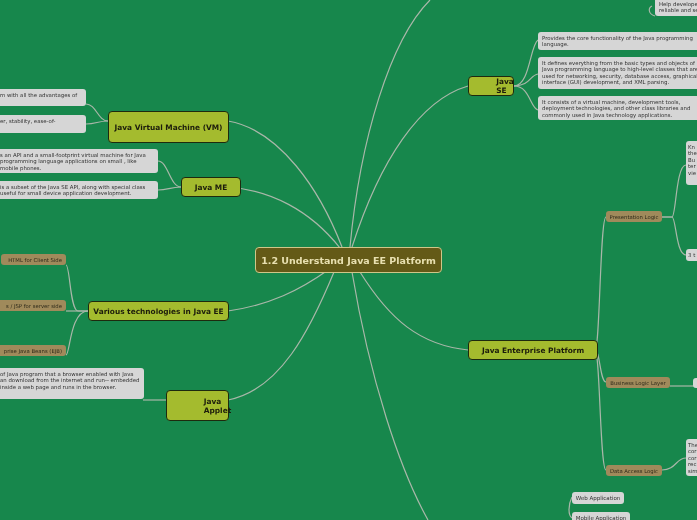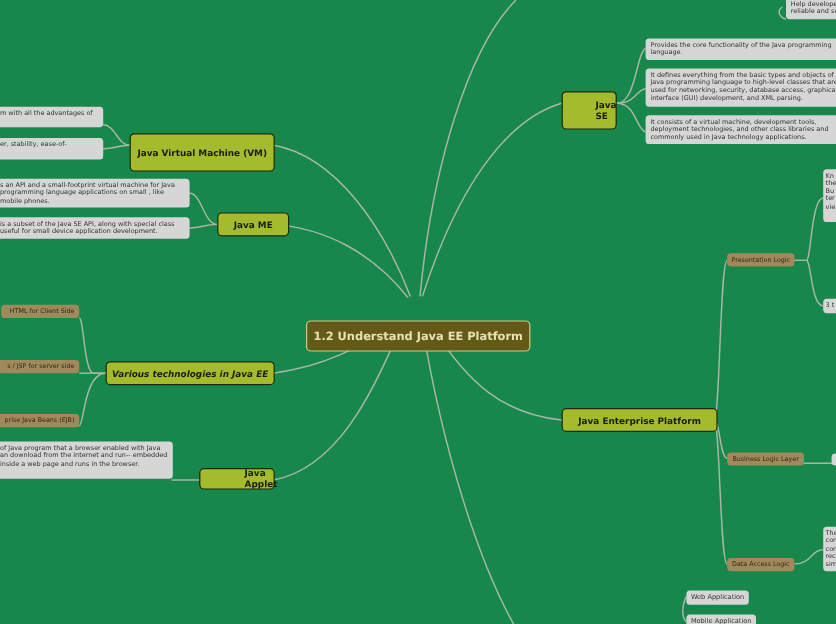--- a/index.html
+++ b/index.html
@@ -74,21 +74,21 @@
     <path d="M662 217 L 672 217 C 676 217, 676 255, 686 255"></path>
 
     <path d="M670 386 L 694 386"></path>
 
     <path d="M662 470 C 676 470, 676 458, 686 458"></path>
 
     <path d="M572 497 C 568 505, 568 515, 572 518"></path>
   </g>
 </svg>
 
-<div class="node root" style="left:255px; top:247px; width:187px; height:26px;margin-top:20px;">
+<div class="node root" style="left:255px; top:247px; width:187px; height:26px;">
   <span>1.2 Understand Java EE Platform</span>
 </div>
 
 <div class="node main" style="left:108px; top:111px; width:121px; height:32px;">
   <span>Java Virtual Machine (VM)</span>
 </div>
 <div class="node leaf" style="left:-4px; top:89px; width:90px; height:17px;">
   <span>m with all the advantages of</span>
 </div>
 <div class="node leaf" style="left:-4px; top:115px; width:90px; height:18px;">
@@ -98,45 +98,45 @@
 <div class="node main" style="left:181px; top:177px; width:60px; height:20px;">
   <span>Java ME</span>
 </div>
 <div class="node leaf" style="left:-4px; top:149px; width:162px; height:24px;">
   <span>s an API and a small-footprint virtual machine for Java programming language applications on small , like mobile phones.</span>
 </div>
 <div class="node leaf" style="left:-4px; top:181px; width:162px; height:18px;">
   <span>is a subset of the Java SE API, along with special class useful for small device application development.</span>
 </div>
 
-<div class="node main" style="left:88px; top:301px; width:141px; height:20px;font-style:italic;">
+<div class="node main" style="left:88px; top:301px; width:141px; height:20px;">
   <span>Various technologies in Java EE</span>
 </div>
 <div class="node tag alignr" style="left:1px; top:254px; width:65px; height:11px;">
   <span>HTML for Client Side</span>
 </div>
 <div class="node tag alignr" style="left:-4px; top:300px; width:70px; height:11px;">
   <span>s / JSP for server side</span>
 </div>
 <div class="node tag alignr" style="left:-4px; top:345px; width:70px; height:11px;">
   <span>prise Java Beans (EJB)</span>
 </div>
 
-<div class="node main" style="left:166px; top:390px; width:63px; height:18px;padding-left:40px;">
+<div class="node main" style="left:166px; top:390px; width:63px; height:31px;padding-left:40px;">
   <span>Java Applet</span>
 </div>
 <div class="node leaf" style="left:-4px; top:368px; width:148px; height:31px;">
   <span>of Java program that a browser enabled with Java an download from the internet and run-- embedded inside a web page and runs in the browser.</span>
 </div>
 
 <div class="node leaf" style="left:655px; top:-2px; width:50px; height:18px;">
   <span>Help develope reliable and se</span>
 </div>
 
-<div class="node main" style="left:468px; top:76px; width:46px; height:32px;padding-left:28px;">
+<div class="node main" style="left:468px; top:76px; width:46px; height:20px;padding-left:28px;">
   <span>Java SE</span>
 </div>
 <div class="node leaf" style="left:538px; top:32px; width:165px; height:18px;">
   <span>Provides the core functionality of the Java programming language.</span>
 </div>
 <div class="node leaf" style="left:538px; top:57px; width:165px; height:32px;">
   <span>It defines everything from the basic types and objects of Java programming language to high-level classes that are used for networking, security, database access, graphical interface (GUI) development, and XML parsing.</span>
 </div>
 <div class="node leaf" style="left:538px; top:96px; width:165px; height:24px;">
   <span>It consists of a virtual machine, development tools, deployment technologies, and other class libraries and commonly used in Java technology applications.</span>

